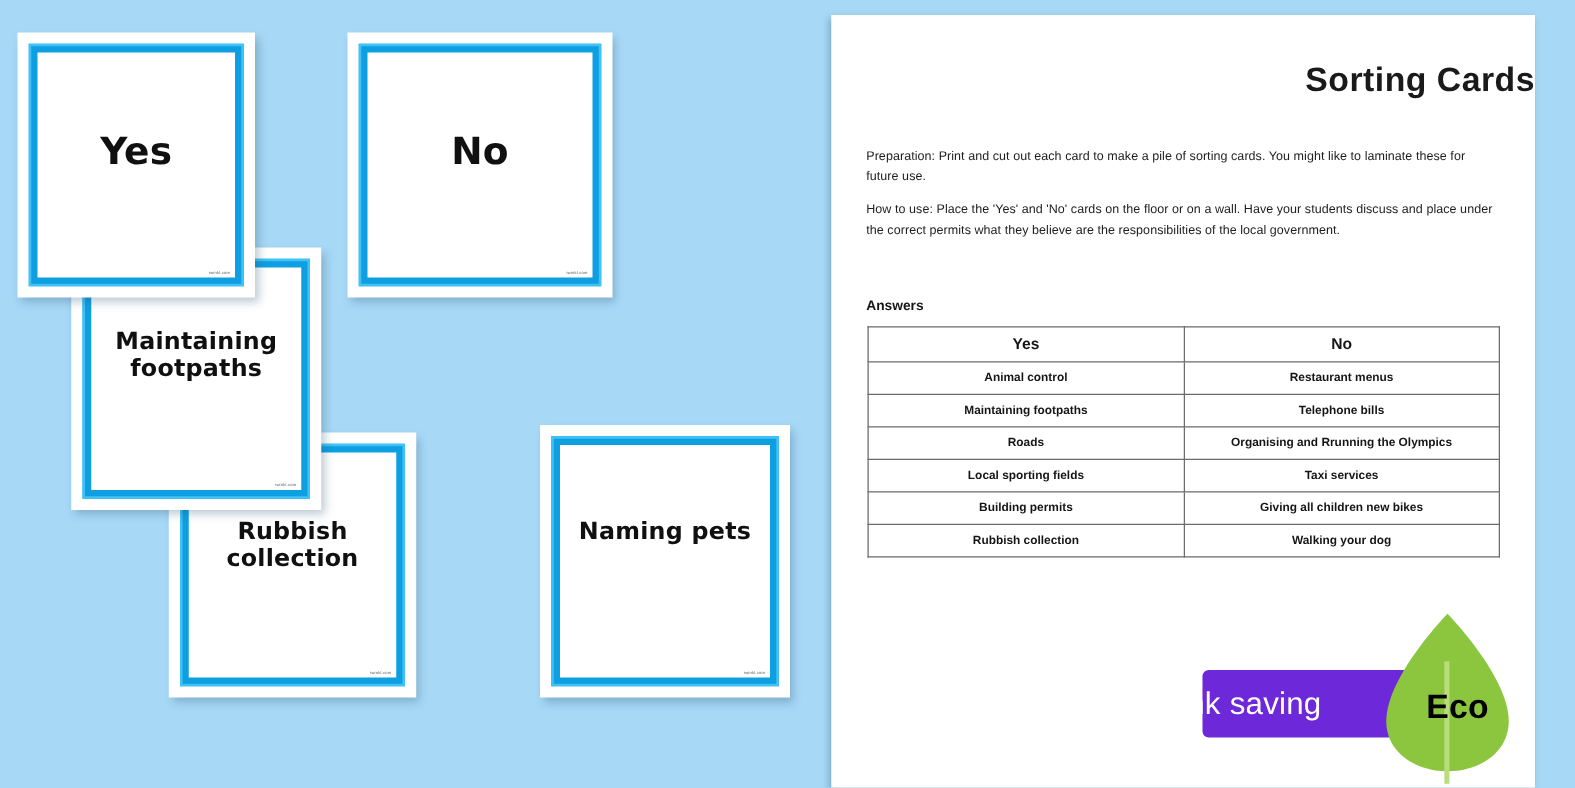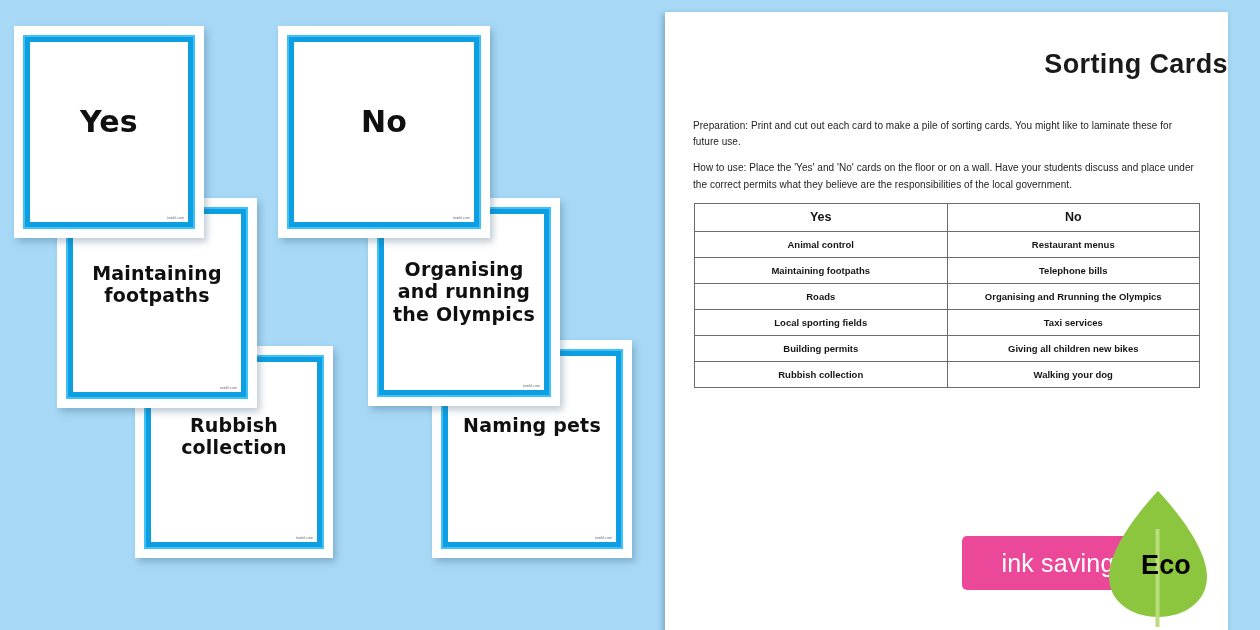--- a/index.html
+++ b/index.html
@@ -174,25 +174,24 @@
     width: 266px;
     height: 60px;
     z-index: 30;
   }
   .eco-bar {
     position: absolute;
     left: 0;
     top: 3px;
     width: 210px;
     height: 54px;
-    background: #ec4899;
+    background: #6d28d9;
     border-radius: 5px;
     display: flex;
     align-items: center;
-    justify-content: center;
   }
   .eco-bar-text {
     color: #ffffff;
     font-family: "Liberation Sans", sans-serif;
     font-size: 25px;
     letter-spacing: 0.2px;
     margin-left: -18px;
   }
   .eco-leaf {
     position: absolute;
@@ -236,26 +235,20 @@
       </div>
     </div>
 
     <div class="card card-foot">
       <div class="card-inner">
         <div class="card-text">Maintaining footpaths</div>
         <div class="card-watermark">twinkl.com</div>
       </div>
     </div>
 
-    <div class="card card-olymp">
-      <div class="card-inner">
-        <div class="card-text">Organising and running the Olympics</div>
-        <div class="card-watermark">twinkl.com</div>
-      </div>
-    </div>
 
     <div class="card card-rubbish">
       <div class="card-inner">
         <div class="card-text">Rubbish collection</div>
         <div class="card-watermark">twinkl.com</div>
       </div>
     </div>
 
     <div class="card card-naming">
       <div class="card-inner">
@@ -268,20 +261,21 @@
 
   <div class="document">
 
     <h1 class="doc-title">Sorting Cards</h1>
 
     <div class="doc-body">
       <p class="doc-para">Preparation: Print and cut out each card to make a pile of sorting cards. You might like to laminate these for future use.</p>
       <p class="doc-para">How to use: Place the 'Yes' and 'No' cards on the floor or on a wall. Have your students discuss and place under the correct permits what they believe are the responsibilities of the local government.</p>
     </div>
 
+    <div class="answers-label">Answers</div>
 
     <div class="answers-table-wrap">
       <table class="answers">
         <thead>
           <tr>
             <th>Yes</th>
             <th>No</th>
           </tr>
         </thead>
         <tbody id="answers-body">

